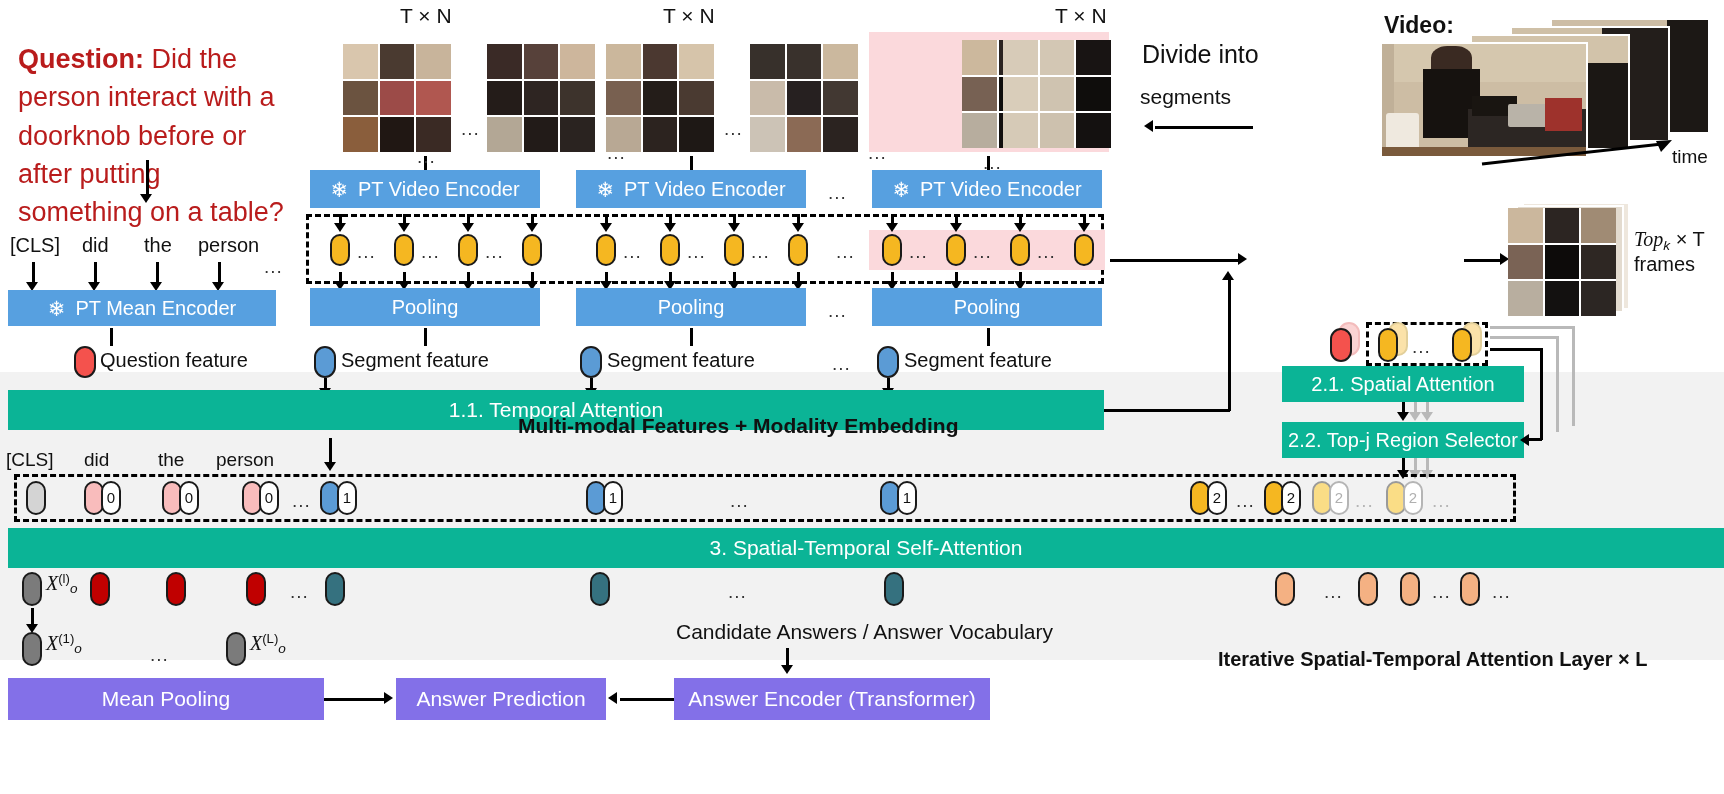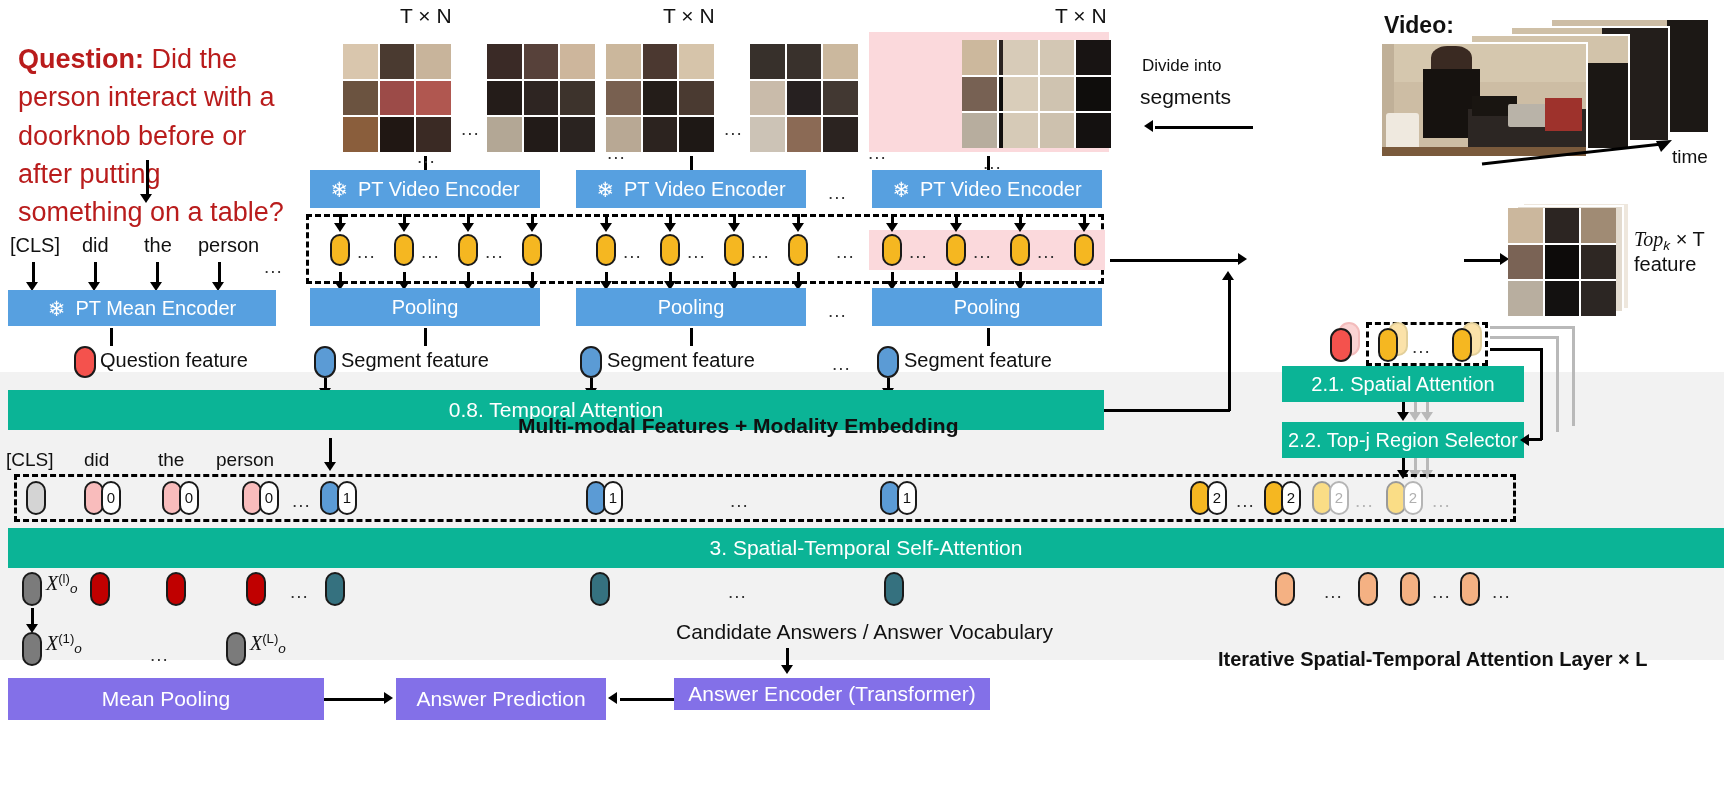--- a/index.html
+++ b/index.html
@@ -314,21 +314,21 @@
   <div class="txt" style="left:904px;top:349px;">Segment feature</div>
 
   <div class="vline" style="left:324px;top:378px;height:14px;"></div>
   <div class="ahead-d" style="left:319px;top:388px;"></div>
   <div class="vline" style="left:590px;top:378px;height:14px;"></div>
   <div class="ahead-d" style="left:585px;top:388px;"></div>
   <div class="vline" style="left:887px;top:378px;height:14px;"></div>
   <div class="ahead-d" style="left:882px;top:388px;"></div>
 
   <div class="box teal" style="left:8px;top:390px;width:1096px;height:40px;font-size:21px;">
-    <span>0.8. Temporal Attention</span>
+    <span>1.1. Temporal Attention</span>
   </div>
 
   <div class="hline" style="left:1104px;top:409px;width:126px;"></div>
   <div class="vline" style="left:1228px;top:280px;height:131px;"></div>
   <div class="ahead-u" style="left:1222px;top:271px;"></div>
 
 
   <div class="hline" style="left:1110px;top:259px;width:130px;"></div>
   <div class="ahead-r" style="left:1238px;top:253px;"></div>
 
@@ -346,21 +346,21 @@
         <div style="background:#0d0b0a"></div>
         <div style="background:#2e2723"></div>
       <div style="background:#b8ae9f"></div>
         <div style="background:#131110"></div>
         <div style="background:#2c2623"></div>
     </div>
   </div>
   <div class="txt" style="left:1634px;top:228px;font-size:20px;">
     <span class="mathi">Top</span><span class="sub">k</span><span> × T</span>
   </div>
-  <div class="txt" style="left:1634px;top:253px;font-size:20px;">feature</div>
+  <div class="txt" style="left:1634px;top:253px;font-size:20px;">frames</div>
 
   <div class="cap cap-ghost-pk" style="left:1338px;top:322px;width:22px;height:34px;border-radius:11px;"></div>
   <div class="cap cap-r" style="left:1330px;top:328px;width:22px;height:34px;border-radius:11px;"></div>
 
   <div class="dash" style="left:1366px;top:322px;width:122px;height:44px;"></div>
   <div class="cap cap-ghost-y" style="left:1388px;top:322px;width:20px;height:34px;border-radius:10px;"></div>
   <div class="cap cap-y" style="left:1378px;top:328px;width:20px;height:34px;border-radius:10px;"></div>
   <div class="dots" style="left:1412px;top:336px;">...</div>
   <div class="cap cap-ghost-y" style="left:1462px;top:322px;width:20px;height:34px;border-radius:10px;"></div>
   <div class="cap cap-y" style="left:1452px;top:328px;width:20px;height:34px;border-radius:10px;"></div>
@@ -500,21 +500,21 @@
   </div>
   <div class="hline" style="left:324px;top:698px;width:62px;"></div>
   <div class="ahead-r" style="left:384px;top:692px;"></div>
 
   <div class="box purple" style="left:396px;top:678px;width:210px;height:42px;font-size:21px;">
     <span>Answer Prediction</span>
   </div>
   <div class="hline" style="left:620px;top:698px;width:54px;"></div>
   <div class="ahead-l" style="left:608px;top:692px;"></div>
 
-  <div class="box purple" style="left:674px;top:678px;width:316px;height:32px;font-size:21px;">
+  <div class="box purple" style="left:674px;top:678px;width:316px;height:42px;font-size:21px;">
     <span>Answer Encoder (Transformer)</span>
   </div>
 
   <div class="txt" style="left:676px;top:620px;font-size:21px;">Candidate Answers / Answer Vocabulary</div>
   <div class="vline" style="left:786px;top:648px;height:20px;"></div>
   <div class="ahead-d" style="left:781px;top:665px;"></div>
 
   <div class="txt txtb" style="left:1384px;top:12px;font-size:23px;">Video:</div>
   <div class="abs" style="left:1380px;top:18px;width:340px;height:140px;">
 
@@ -553,18 +553,18 @@
   </div>
 
   <div class="abs" style="left:1480px;top:138px;width:200px;height:30px;">
     <svg width="200" height="30" viewBox="0 0 200 30">
       <line x1="2" y1="26" x2="182" y2="6" stroke="#000" stroke-width="3"></line>
       <polygon points="192,2 176,3 181,14" fill="#000"></polygon>
     </svg>
   </div>
   <div class="txt" style="left:1672px;top:146px;font-size:19px;">time</div>
 
-  <div class="txt" style="left:1142px;top:56px;font-size:17px;">Divide into</div>
+  <div class="txt" style="left:1142px;top:40px;font-size:25px;">Divide into</div>
   <div class="txt" style="left:1140px;top:85px;font-size:21px;">segments</div>
   <div class="hline" style="left:1155px;top:126px;width:98px;"></div>
   <div class="ahead-l" style="left:1144px;top:120px;"></div>
 
 </div>
 
 </body></html>

